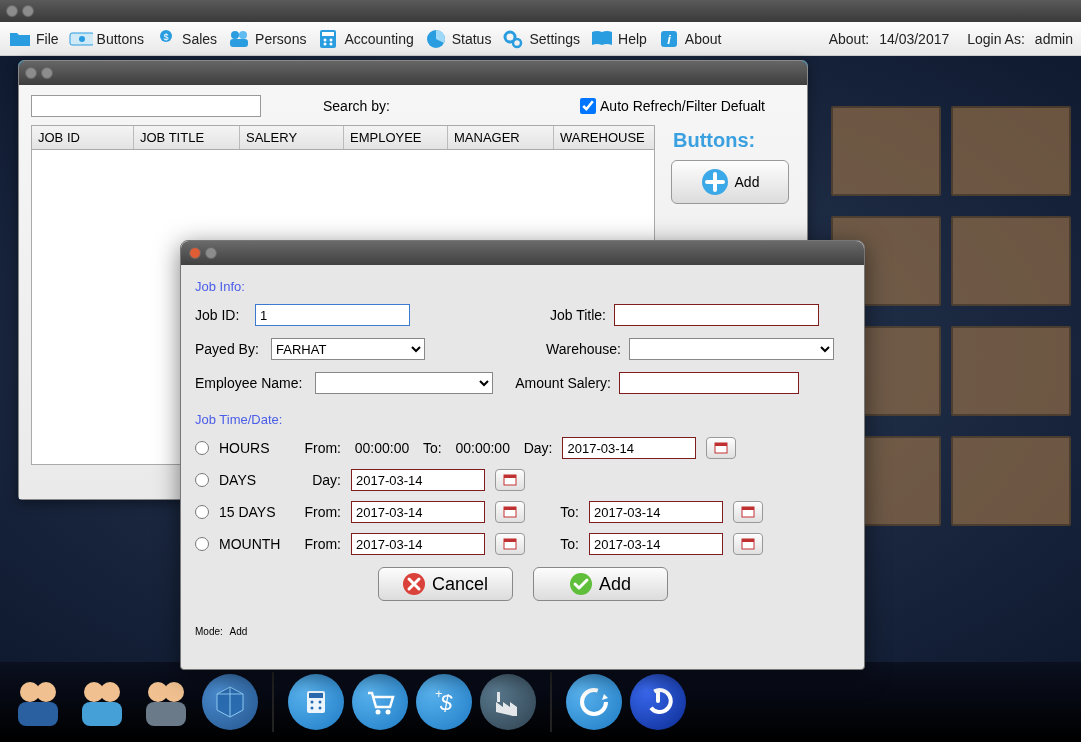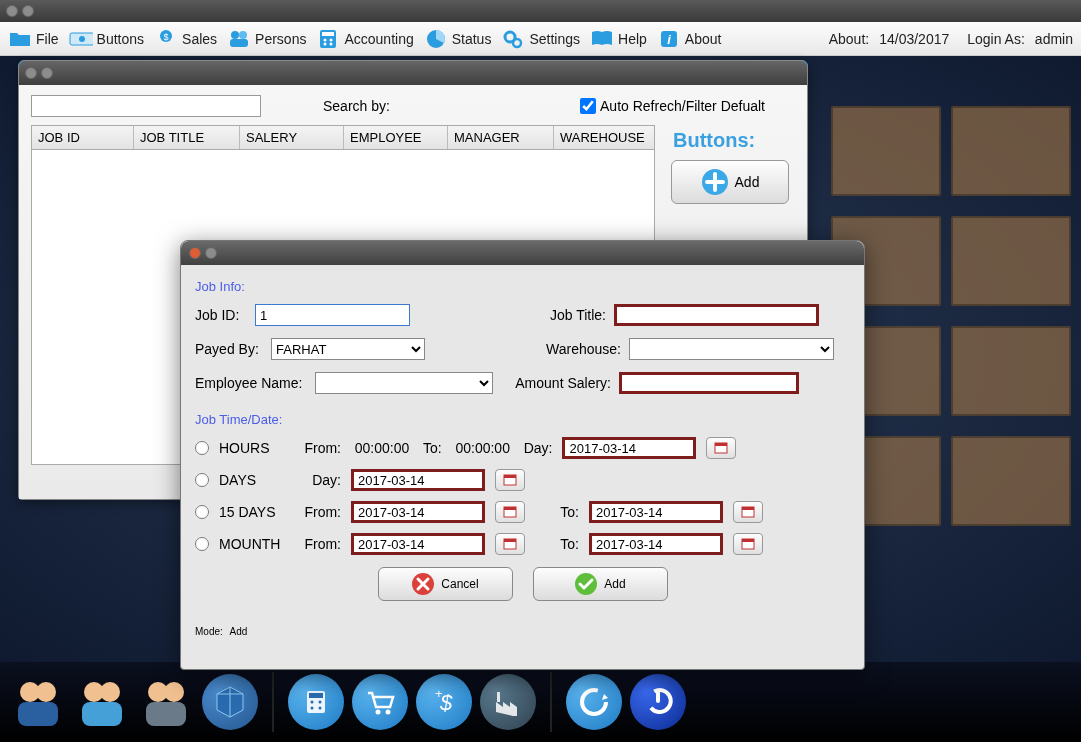--- a/index.html
+++ b/index.html
@@ -40,27 +40,27 @@
 .side-btn { width:118px; height:44px; margin:4px auto; background:linear-gradient(#fefefe,#dcdcdc); border:1px solid #999; border-radius:6px; display:flex; align-items:center; justify-content:center; gap:6px; font-size:14px; cursor:pointer;}
 
 
 .dialog { position:absolute; top:240px; left:180px; width:685px; height:430px; background:#e7e7e7; border:1px solid #777; border-radius:8px 8px 4px 4px; box-shadow:0 5px 25px rgba(0,0,0,0.5); z-index:10;}
 .dialog .titlebar { height:24px; background:linear-gradient(#6a6a6a,#404040); border-radius:8px 8px 0 0; display:flex; align-items:center; padding-left:8px; gap:4px;}
 .wbtn-close { background:#de5d35;}
 .dialog .content { padding:10px 14px; font-size:14px;}
 .section-title { color:#4a5de8; font-size:13px; margin:4px 0 10px 0;}
 .form-row { display:flex; align-items:center; gap:8px; margin-bottom:12px;}
 .form-row label { display:inline-block;}
-.text-in { height:22px; border:3px solid #7f1d1d; background:#fff; padding:0 4px; font-size:13px;}
+.text-in { height:22px; border:1px solid #7f1d1d; background:#fff; padding:0 4px; font-size:13px;}
 .select-in { height:22px; border:1px solid #888; background:#fff; font-size:13px;}
 .radio-row { display:flex; align-items:center; gap:10px; margin-bottom:10px;}
 .radio-row input[type=radio] { width:14px; height:14px;}
 .cal-btn { width:30px; height:22px; background:linear-gradient(#fdfdfd,#e0e0e0); border:1px solid #999; border-radius:4px; display:flex; align-items:center; justify-content:center; cursor:pointer;}
 .dlg-buttons { display:flex; gap:20px; justify-content:center; margin-top:12px; align-items:center;}
-.dlg-btn { width:135px; height:34px; background:linear-gradient(#fdfdfd,#dcdcdc); border:1px solid #888; border-radius:6px; display:flex; align-items:center; justify-content:center; gap:6px; font-size:12px; cursor:pointer;}
+.dlg-btn { width:135px; height:34px; background:linear-gradient(#fdfdfd,#dcdcdc); border:1px solid #888; border-radius:6px; display:flex; align-items:center; justify-content:center; gap:6px; font-size:18px; cursor:pointer;}
 .mode-label { position:absolute; left:14px; bottom:32px; font-size:10px;}
 
 
 .dock { position:absolute; left:0; right:0; bottom:0; height:80px; background:linear-gradient(#0b1020,#000); display:flex; align-items:center; padding:0 10px; gap:8px;}
 .dock .dicon { width:56px; height:56px; border-radius:50%; display:flex; align-items:center; justify-content:center; font-size:28px; color:#fff;}
 .dblue { background:radial-gradient(circle at 30% 30%, #5ab4f0, #1f7bc4);}
 .dcube { background:radial-gradient(circle at 30% 30%, #4a8cd0, #24568e);}
 .ddark { background:radial-gradient(circle at 30% 30%, #5a7a8f, #2f4250);}
 .divider { width:2px; height:60px; background:#222; margin:0 6px;}
 .clock { margin-left:auto; font-size:48px; font-weight:bold; font-style:italic; color:#1548e8; padding-right:10px;}

